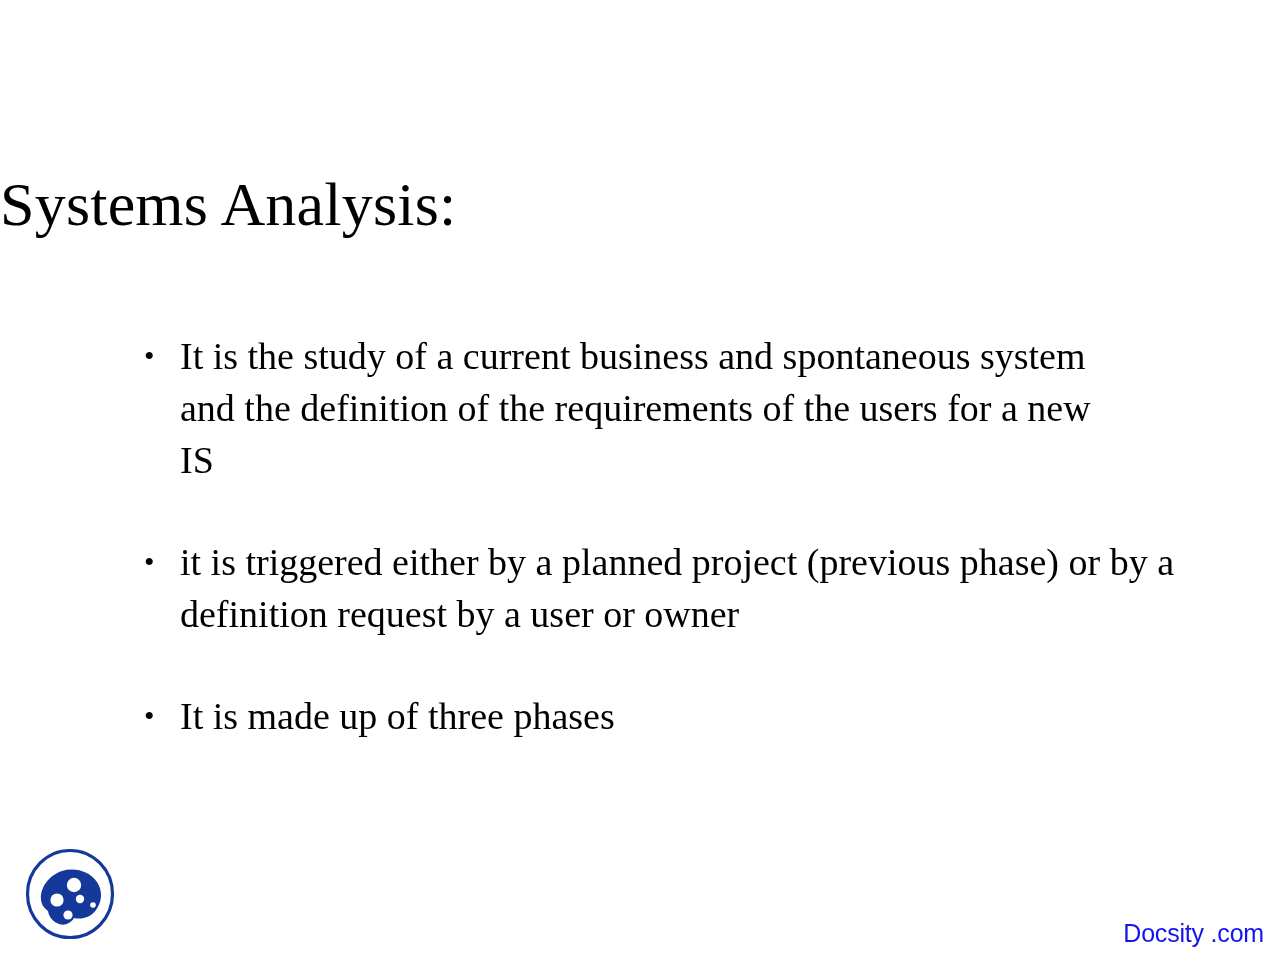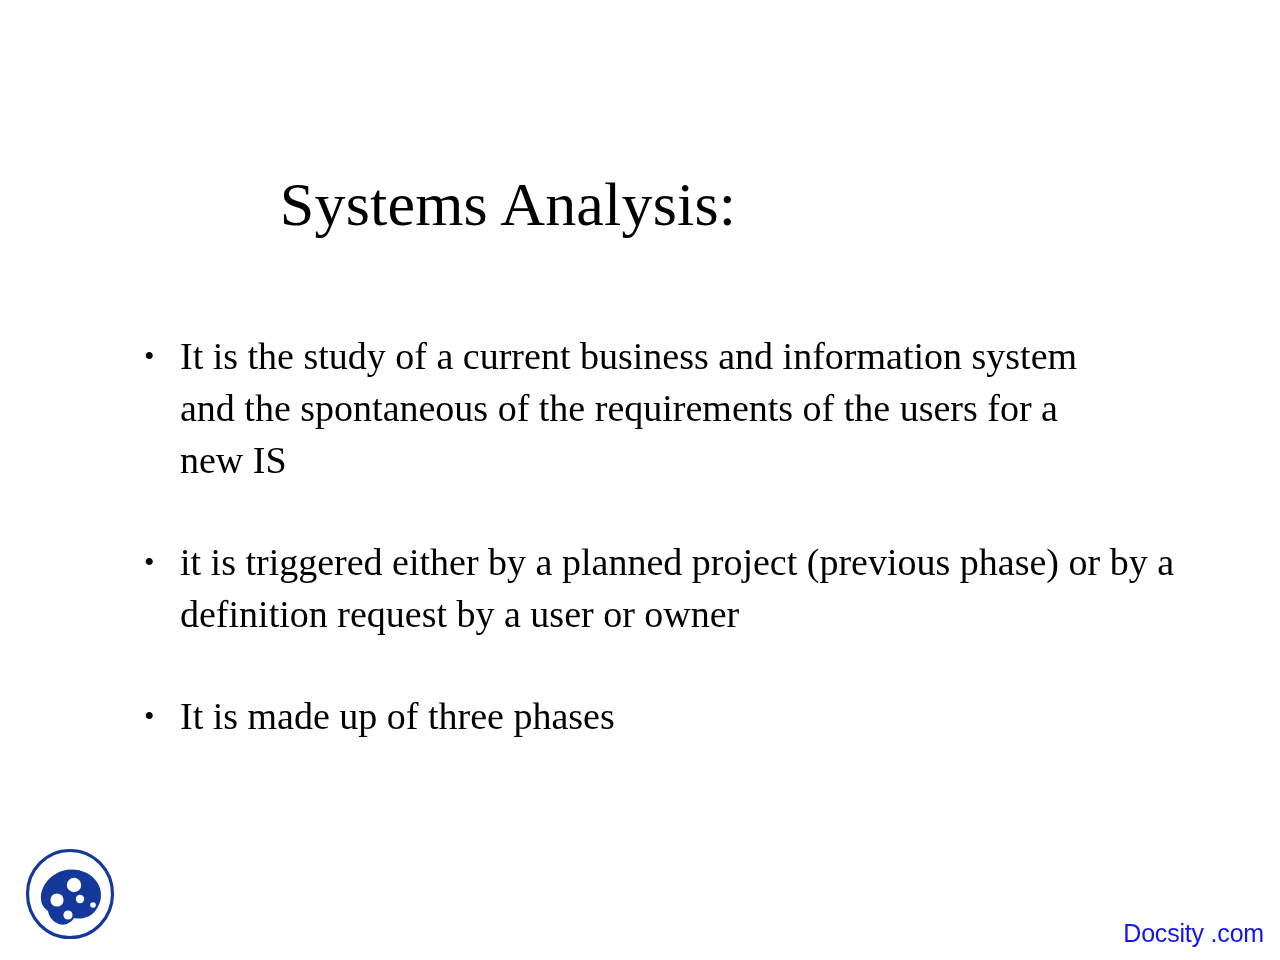--- a/index.html
+++ b/index.html
@@ -26,21 +26,21 @@
     height: 960px;
     background: #ffffff;
   }
 
   
   #slide-title {
     position: absolute;
     left: 0;
     top: 128px;
     width: 1016px;
-    text-align: center;
+    text-align: left;
     font-family: "Liberation Serif", "DejaVu Serif", serif;
     font-size: 62px;
     font-weight: normal;
     line-height: 1.12;
     letter-spacing: 0.2px;
     color: #000000;
     white-space: nowrap;
   }
 
   
@@ -117,21 +117,21 @@
 <body>
 
 <div id="slide" style="background: rgb(255, 255, 255);">
 
   <h1 id="slide-title">Systems Analysis:</h1>
 
   <ul id="bullet-list">
 
     <li class="bullet-item" id="bullet-item-0">
       <span class="bullet-marker">•</span>
-      <span class="bullet-text">It is the study of a current business and information system and the spontaneous of the requirements of the users for a new IS</span>
+      <span class="bullet-text">It is the study of a current business and spontaneous system and the definition of the requirements of the users for a new IS</span>
     </li>
 
     <li class="bullet-item" id="bullet-item-1">
       <span class="bullet-marker">•</span>
       <span class="bullet-text">it is triggered either by a planned project (previous phase) or by a definition request by a user or owner</span>
     </li>
 
     <li class="bullet-item" id="bullet-item-2">
       <span class="bullet-marker">•</span>
       <span class="bullet-text">It is made up of three phases</span>

